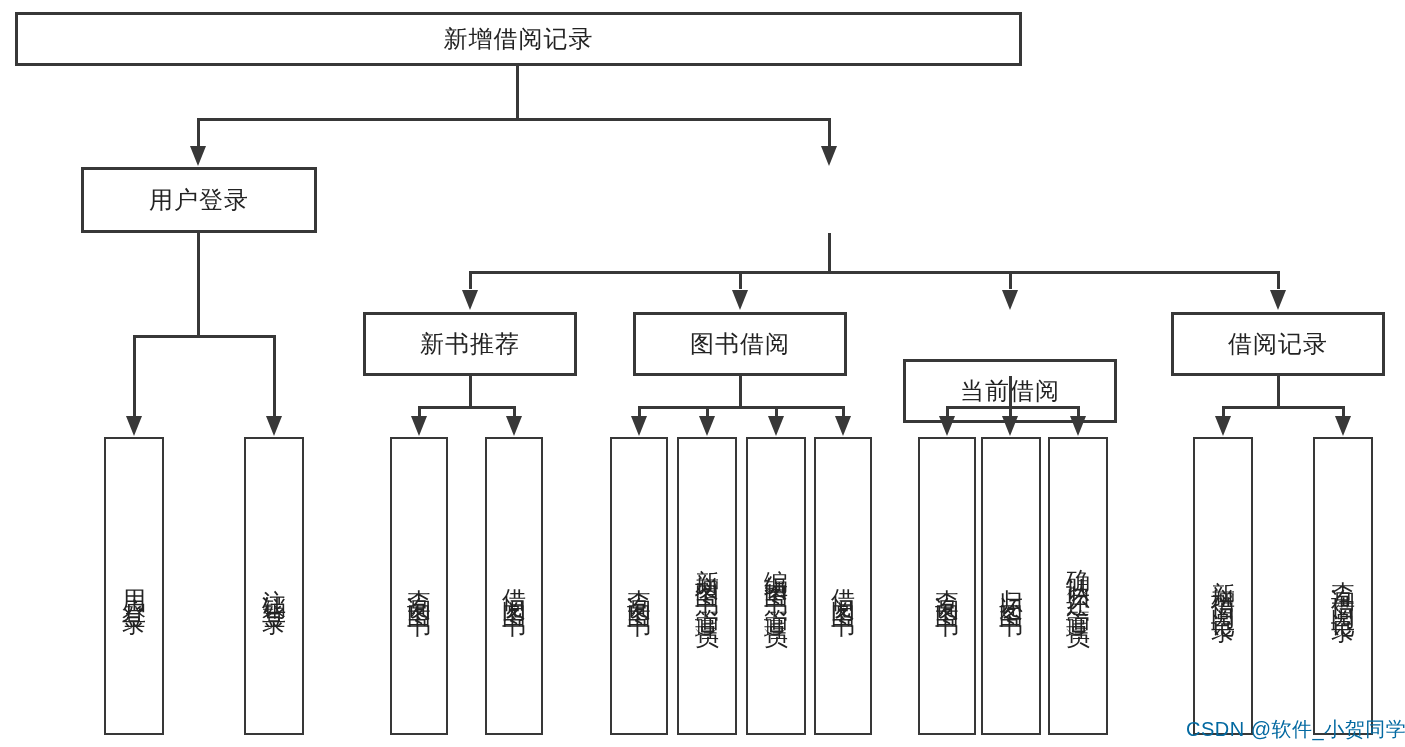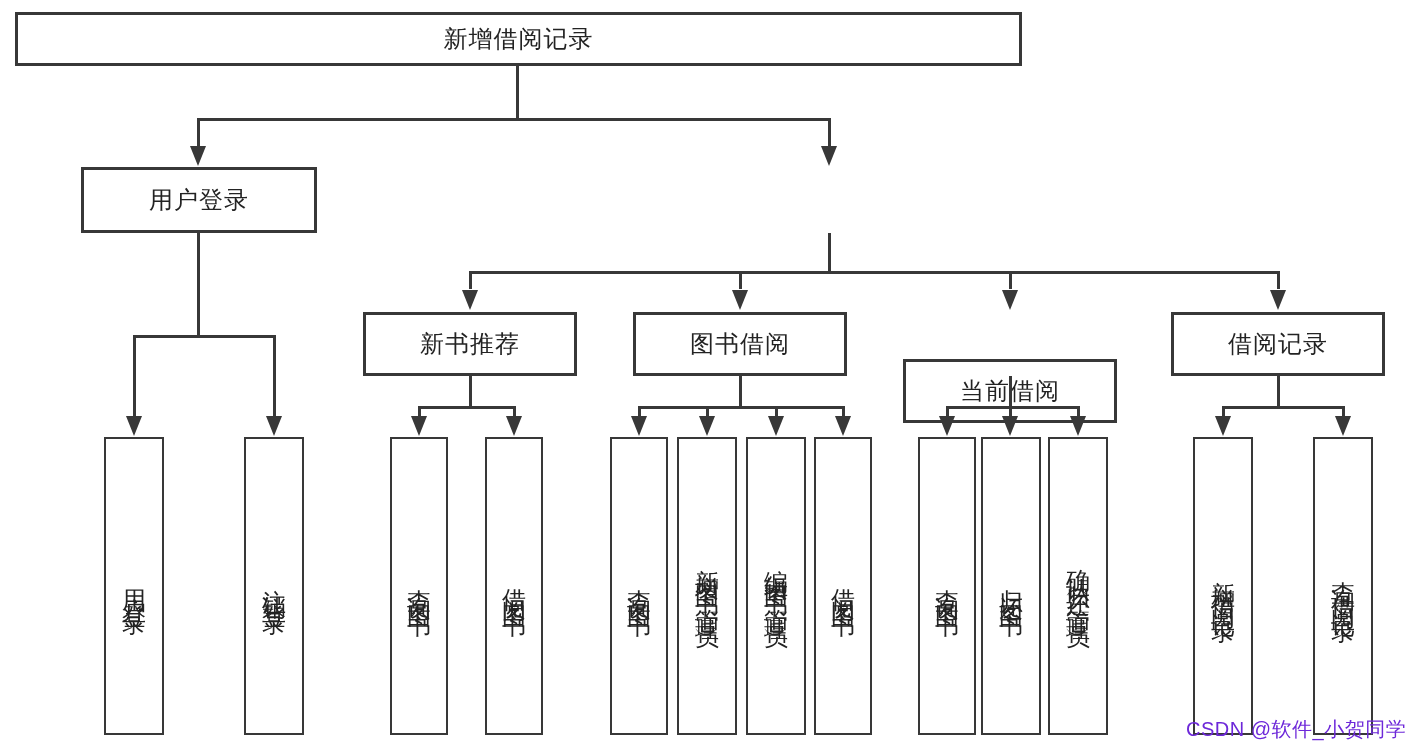--- a/index.html
+++ b/index.html
@@ -44,21 +44,21 @@
     width: 0; height: 0;
     border-left: 8px solid transparent;
     border-right: 8px solid transparent;
     border-top: 20px solid #383838;
   }
   .watermark {
     position: absolute;
     left: 1186px;
     top: 716px;
     font-size: 20px;
-    color: #6d28d9;
+    color: #0369a1;
     letter-spacing: 0.5px;
     z-index: 10;
     white-space: nowrap;
   }
 </style>
 </head>
 <body>
 
 <div id="canvas">
 

